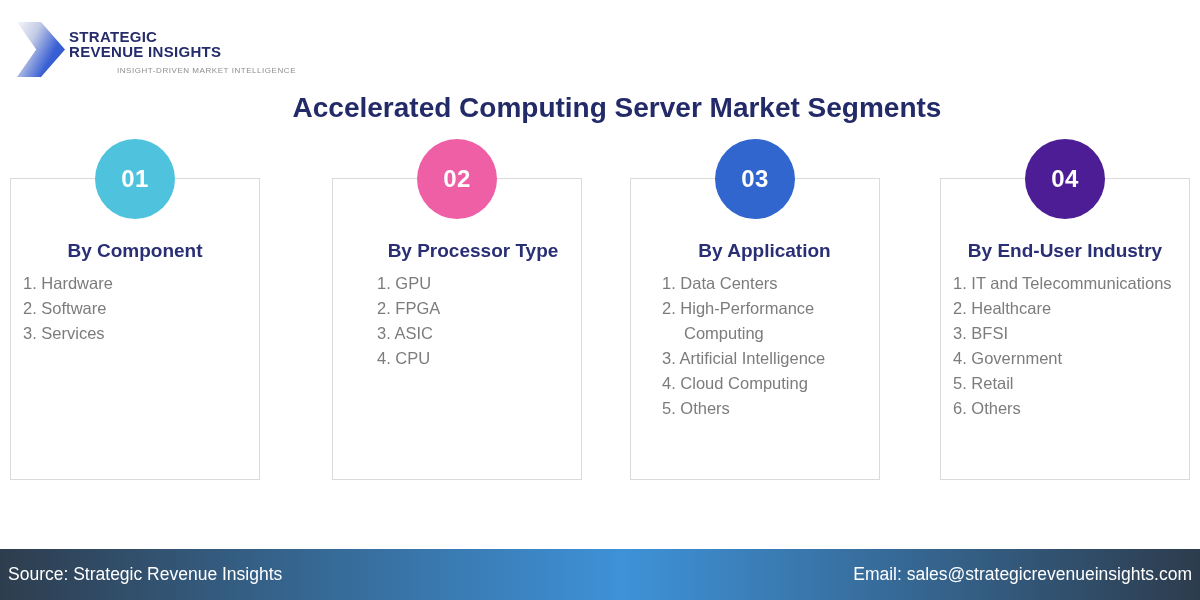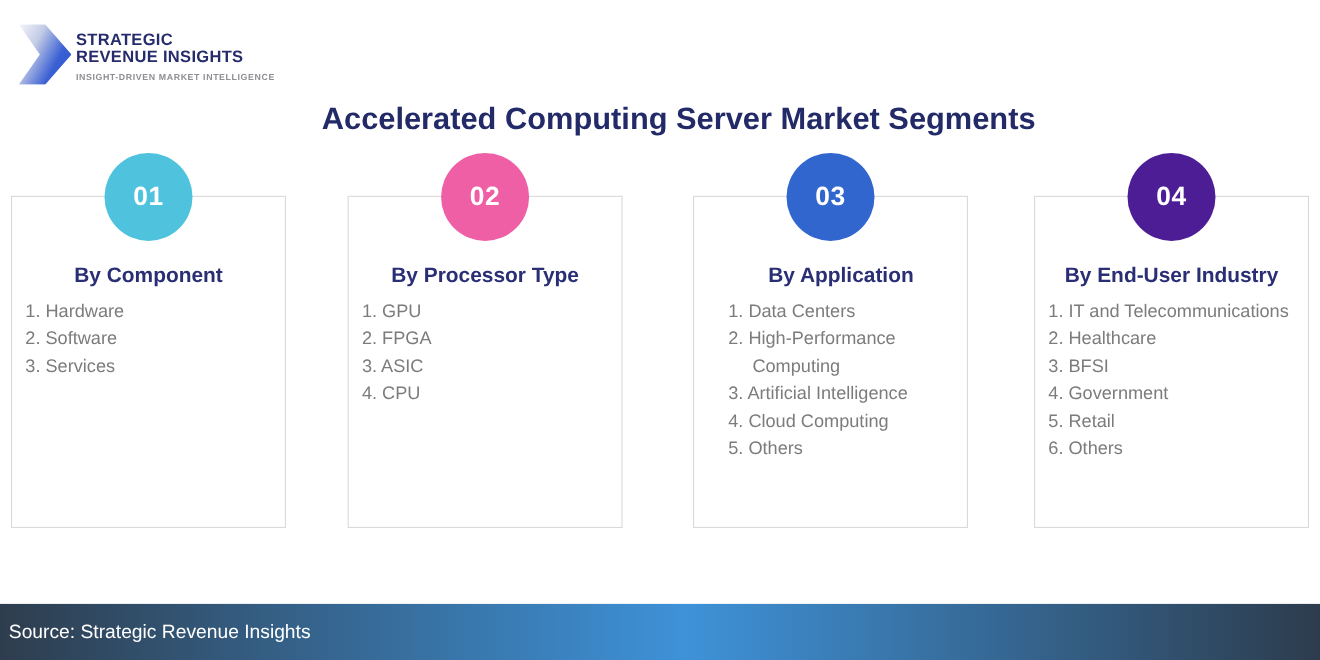--- a/index.html
+++ b/index.html
@@ -16,36 +16,36 @@
   .logo-chevron{
     width:48px;height:55px;flex:0 0 48px;
     background:linear-gradient(118deg,#f6f6fa 0%,#c3cbe6 32%,#3a60d4 68%,#2b55cc 100%);
     clip-path:polygon(0 0,50% 0,100% 50%,50% 100%,0 100%,40% 50%);
   }
   .logo-text{margin-left:4px;padding-top:7px;}
   .logo-line1,.logo-line2{
     font-weight:bold;color:#252b6b;font-size:15px;line-height:15px;letter-spacing:.3px;
   }
   .logo-tagline{
-    margin-top:7px;font-size:8px;color:#8e8e93;letter-spacing:.55px;font-weight:bold;
+    margin-top:7px;font-size:8px;color:#8e8e93;letter-spacing:.55px;font-weight:normal;margin-left:48px;
   }
 
   
   .main-title{
     position:absolute;top:92px;left:17px;width:100%;margin:0;
     text-align:center;font-size:28px;font-weight:bold;color:#232a68;
   }
 
   
   .card{
     position:absolute;top:178px;width:250px;height:302px;
     background:#ffffff;border:1px solid #dadada;box-sizing:border-box;
   }
   .card-0{left:10px;}
-  .card-1{left:316px;}
+  .card-1{left:332px;padding-left:32px;}
   .card-2{left:630px;padding-left:19px;}
   .card-3{left:940px;}
   .badge{
     position:absolute;top:-40px;left:50%;transform:translateX(-50%);
     width:80px;height:80px;border-radius:50%;
     display:flex;align-items:center;justify-content:center;
     color:#ffffff;font-size:24px;font-weight:bold;letter-spacing:.5px;
   }
   .card-title{
     margin:61px 0 0 0;text-align:center;
@@ -126,15 +126,16 @@
           <li>4. Government</li>
           <li>5. Retail</li>
           <li>6. Others</li>
         </ul>
     </article>
 
   </section>
 
   <footer class="footer">
     <span>Source: Strategic Revenue Insights</span>
+    <span>Email: sales@strategicrevenueinsights.com</span>
   </footer>
 
 </div>
 
 </body></html>

